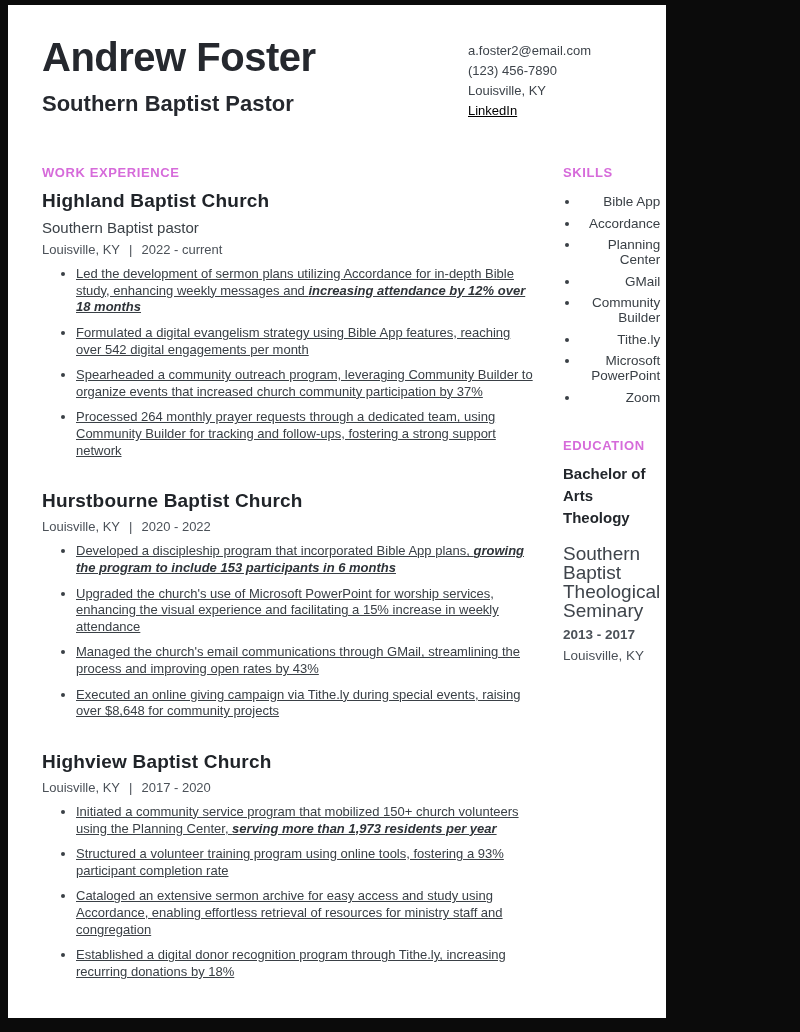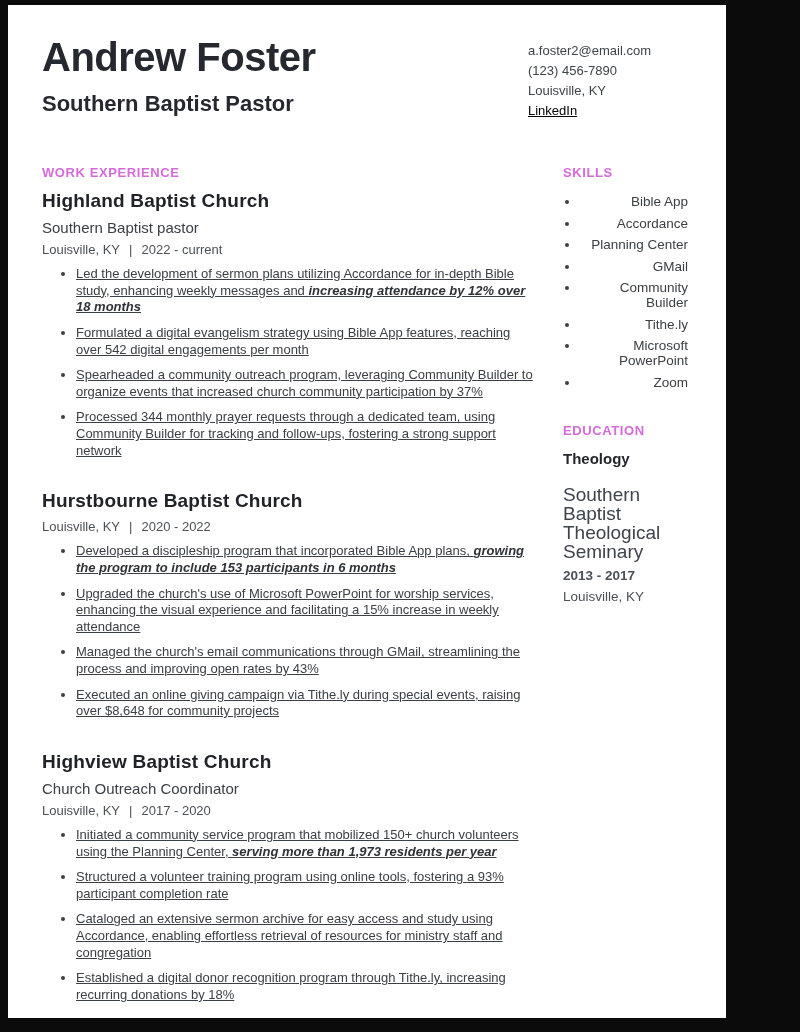--- a/index.html
+++ b/index.html
@@ -6,21 +6,21 @@
   html, body { width: 800px; height: 1032px; }
   body {
     background: #0b0b0b;
     font-family: "Liberation Sans", sans-serif;
     position: relative;
   }
   .page {
     position: absolute;
     left: 8px;
     top: 5px;
-    width: 718px;
+    width: 658px;
     height: 1013px;
     background: #ffffff;
     padding: 30px 38px 20px 34px;
     overflow: hidden;
   }
   
   .header { display: flex; justify-content: space-between; align-items: flex-start; }
   .name {
     font-size: 40px;
     font-weight: 800;
@@ -153,40 +153,39 @@
       <div class="job">
         <div class="company">Highland Baptist Church</div>
         <div class="role">Southern Baptist pastor</div>
         <div class="meta">
           <span>Louisville, KY</span><span class="sep">|</span><span>2022 - current</span>
         </div>
         <ul class="bullets">
           <li><span>Led the development of sermon plans utilizing Accordance for in-depth Bible study, enhancing weekly messages and </span><span class="em">increasing attendance by 12% over 18 months</span><span></span></li>
           <li><span>Formulated a digital evangelism strategy using Bible App features, reaching over 542 digital engagements per month</span><span class="em"></span></li>
           <li><span>Spearheaded a community outreach program, leveraging Community Builder to organize events that increased church community participation by 37%</span><span class="em"></span></li>
-          <li><span>Processed 344 monthly prayer requests through a dedicated team, using Community Builder for tracking and follow-ups, fostering a strong support network</span><span class="em"></span></li>
+          <li><span>Processed 264 monthly prayer requests through a dedicated team, using Community Builder for tracking and follow-ups, fostering a strong support network</span><span class="em"></span></li>
         </ul>
       </div>
 
       <div class="job">
         <div class="company">Hurstbourne Baptist Church</div>
         <div class="meta">
           <span>Louisville, KY</span><span class="sep">|</span><span>2020 - 2022</span>
         </div>
         <ul class="bullets">
           <li><span>Developed a discipleship program that incorporated Bible App plans, </span><span class="em">growing the program to include 153 participants in 6 months</span></li>
           <li><span>Upgraded the church's use of Microsoft PowerPoint for worship services, enhancing the visual experience and facilitating a 15% increase in weekly attendance</span><span class="em"></span></li>
           <li><span>Managed the church's email communications through GMail, streamlining the process and improving open rates by 43%</span><span class="em"></span></li>
           <li><span>Executed an online giving campaign via Tithe.ly during special events, raising over $8,648 for community projects</span><span class="em"></span></li>
         </ul>
       </div>
 
       <div class="job">
         <div class="company">Highview Baptist Church</div>
-        <div class="role">Church Outreach Coordinator</div>
         <div class="meta">
           <span>Louisville, KY</span><span class="sep">|</span><span>2017 - 2020</span>
         </div>
         <ul class="bullets">
           <li><span>Initiated a community service program that mobilized 150+ church volunteers using the Planning Center, </span><span class="em">serving more than 1,973 residents per year</span></li>
           <li><span>Structured a volunteer training program using online tools, fostering a 93% participant completion rate</span><span class="em"></span></li>
           <li><span>Cataloged an extensive sermon archive for easy access and study using Accordance, enabling effortless retrieval of resources for ministry staff and congregation</span><span class="em"></span></li>
           <li><span>Established a digital donor recognition program through Tithe.ly, increasing recurring donations by 18%</span><span class="em"></span></li>
         </ul>
       </div>
@@ -202,20 +201,21 @@
           <li>GMail</li>
           <li>Community Builder</li>
           <li>Tithe.ly</li>
           <li>Microsoft PowerPoint</li>
           <li>Zoom</li>
         </ul>
       </div>
 
       <div class="education">
         <div class="section-heading">EDUCATION</div>
+        <div class="edu-degree">Bachelor of Arts</div>
         <div class="edu-field">Theology</div>
         <div class="edu-school">Southern Baptist Theological Seminary</div>
         <div class="edu-dates">2013 - 2017</div>
         <div class="edu-location">Louisville, KY</div>
       </div>
     </div>
 
   </div>
 </div>
 

